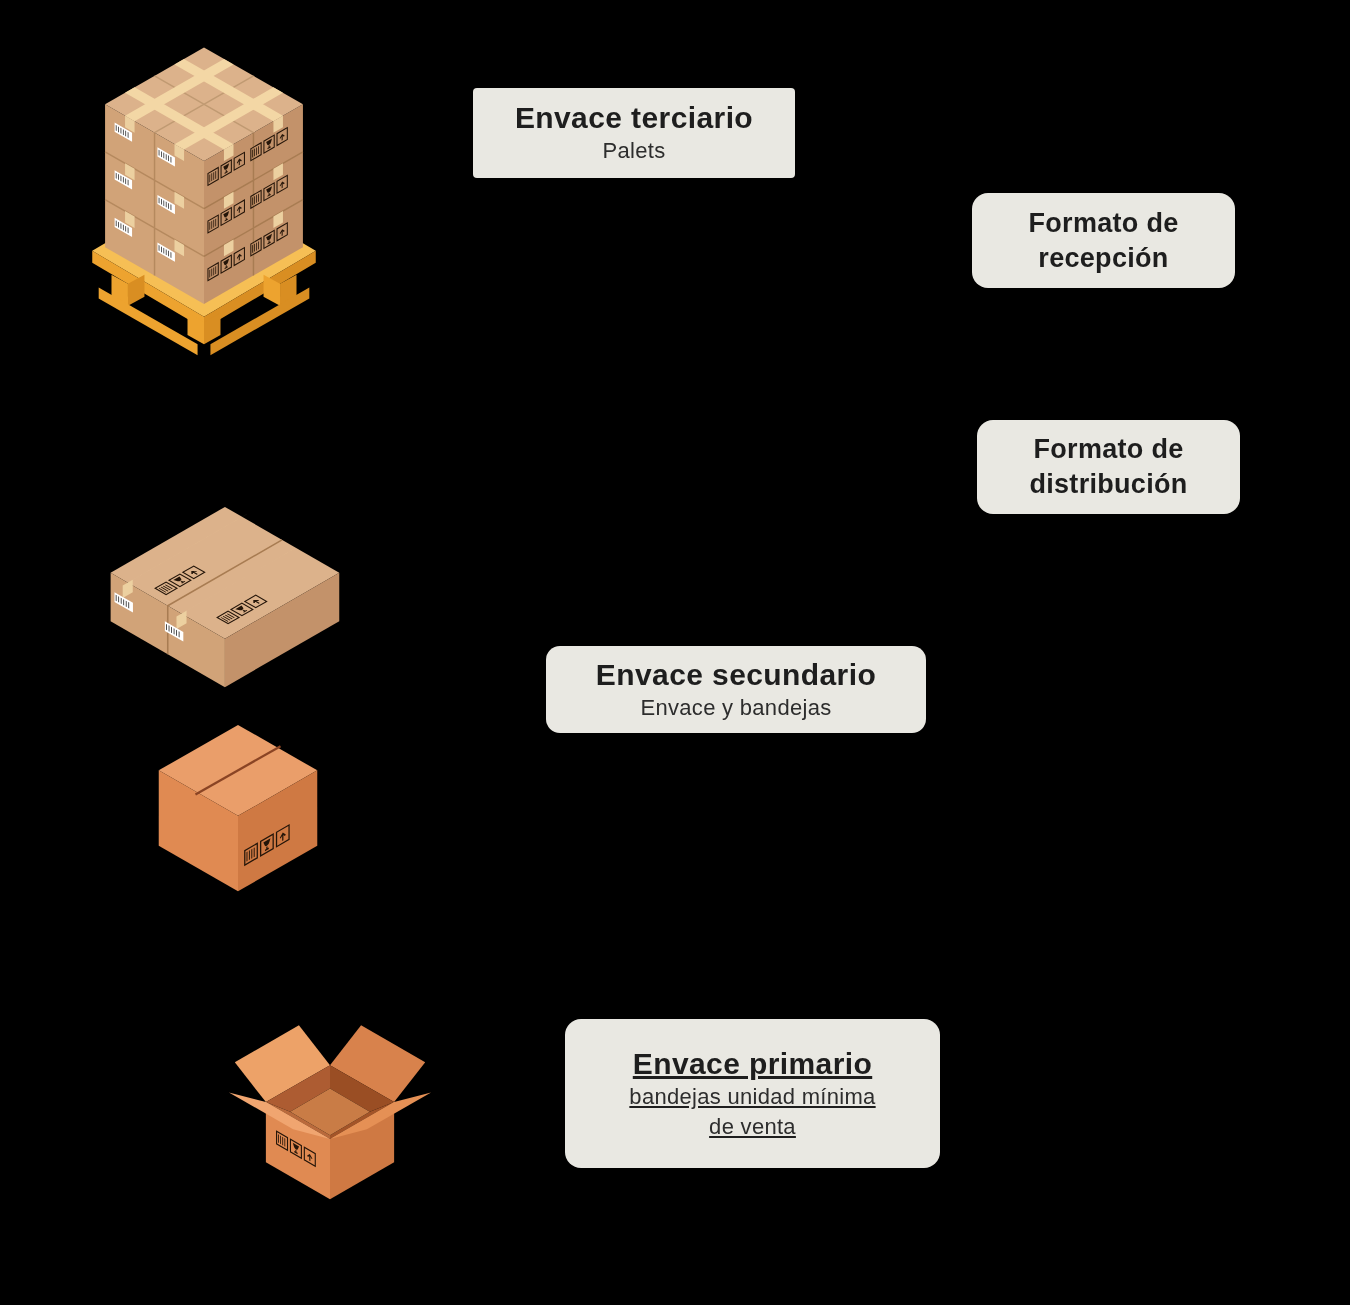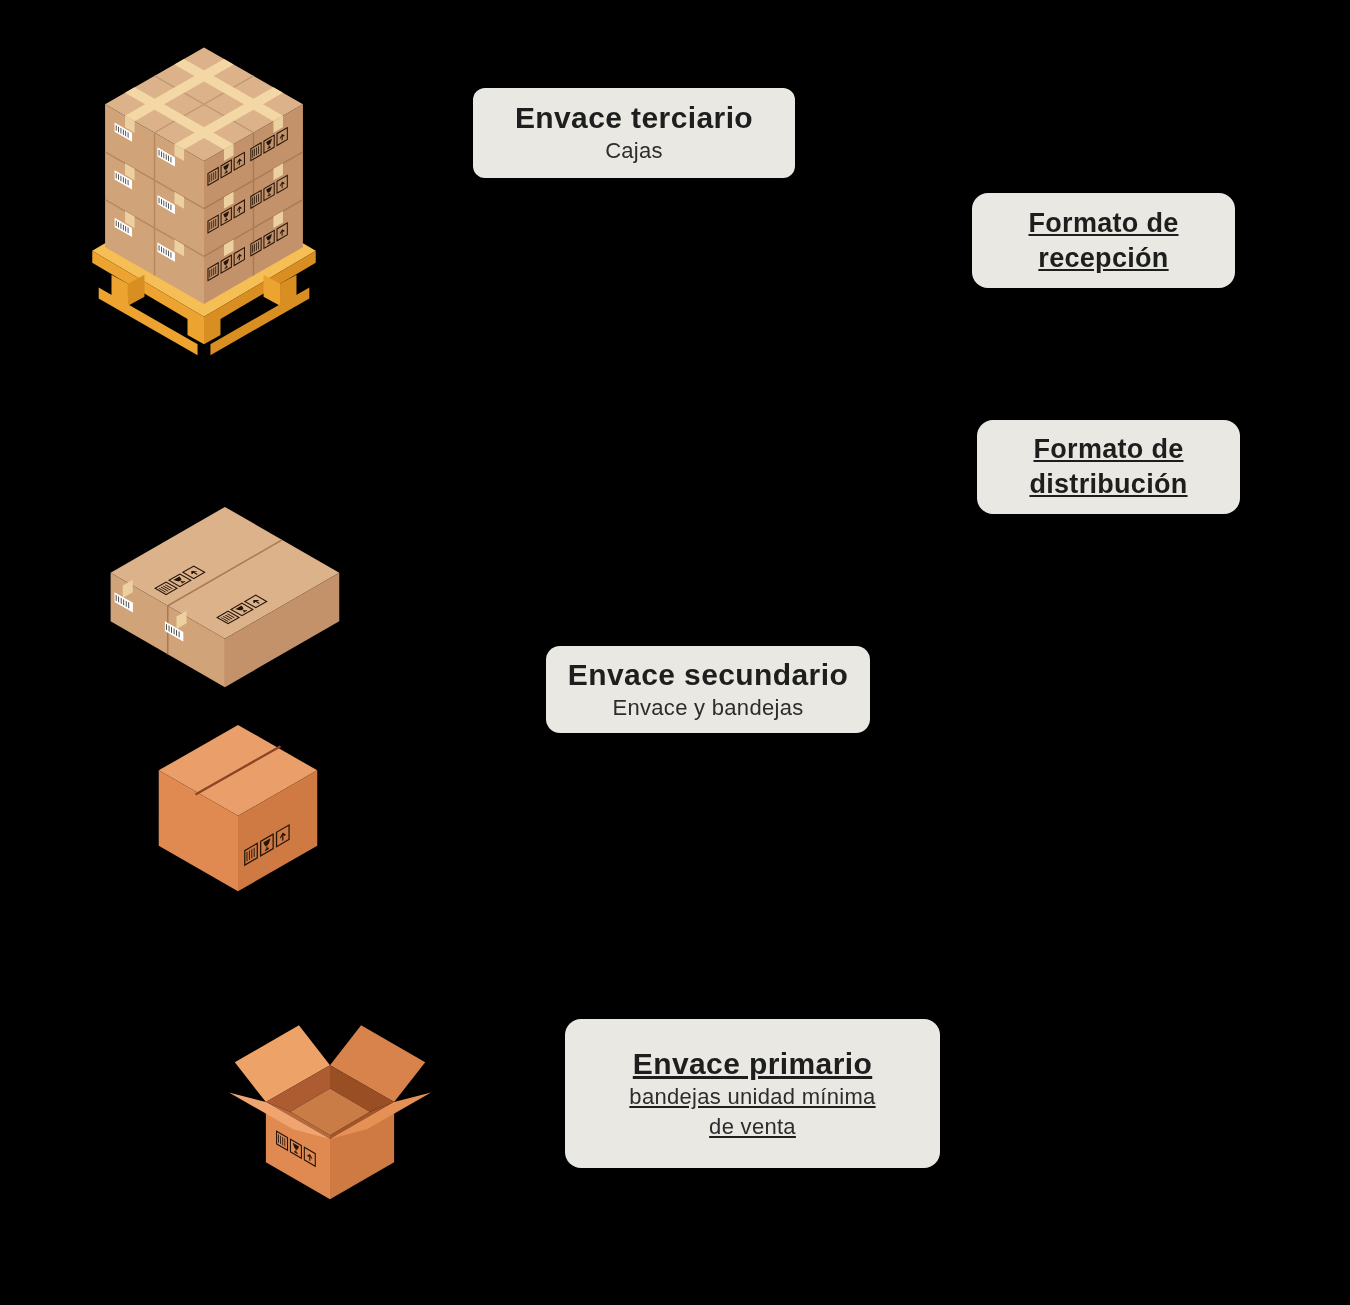--- a/index.html
+++ b/index.html
@@ -31,26 +31,26 @@
   .illus-cube{left:146px;top:723px;width:184px;height:174px;}
   .illus-open{left:228px;top:1008px;width:204px;height:196px;}
   .card{
     position:absolute;background:var(--label-bg);color:var(--label-text);
     display:flex;flex-direction:column;align-items:center;justify-content:center;
     text-align:center;box-shadow:0 6px 16px rgba(0,0,0,.45);
   }
   .card .title{font-weight:700;letter-spacing:.4px;line-height:1.2;}
   .card .sub{font-weight:400;color:var(--label-subtext);letter-spacing:.3px;line-height:1.35;}
   .t30{font-size:30px;}
-  .t27{font-size:27px;line-height:1.28;font-weight:700;letter-spacing:.3px;text-decoration:underline;}
+  .t27{font-size:27px;line-height:1.28;font-weight:700;letter-spacing:.3px;}
   .s22{font-size:22px;}
-  .card-terciario{left:473px;top:88px;width:322px;height:90px;border-radius:12px;}
+  .card-terciario{left:473px;top:88px;width:322px;height:90px;border-radius:4px;}
   .card-recepcion{left:972px;top:193px;width:263px;height:95px;border-radius:16px;}
   .card-distribucion{left:977px;top:420px;width:263px;height:94px;border-radius:16px;}
-  .card-secundario{left:546px;top:646px;width:324px;height:87px;border-radius:14px;}
+  .card-secundario{left:546px;top:646px;width:380px;height:87px;border-radius:14px;}
   .card-primario{left:565px;top:1019px;width:375px;height:149px;border-radius:16px;text-decoration:underline;}
 </style>
 </head>
 <body>
 
 <div class="canvas">
 
   <svg class="illus illus-pallet" viewBox="0 0 250 345">
     <defs>
       <g id="tripP" stroke="#241509" fill="none" stroke-width="1.3">
@@ -252,21 +252,21 @@
     </g>
     <g>
       <g transform="matrix(0.866,0.5,0,1,50,126)">
           <use href="#tripO"></use>
         </g>
     </g>
   </svg>
 
   <div class="card card-terciario">
     <div class="title t30">Envace terciario</div>
-    <div class="sub s22">Cajas</div>
+    <div class="sub s22">Palets</div>
   </div>
 
   <div class="card card-recepcion">
     <div class="t27">Formato de</div>
     <div class="t27">recepción</div>
   </div>
 
   <div class="card card-distribucion">
     <div class="t27">Formato de</div>
     <div class="t27">distribución</div>

